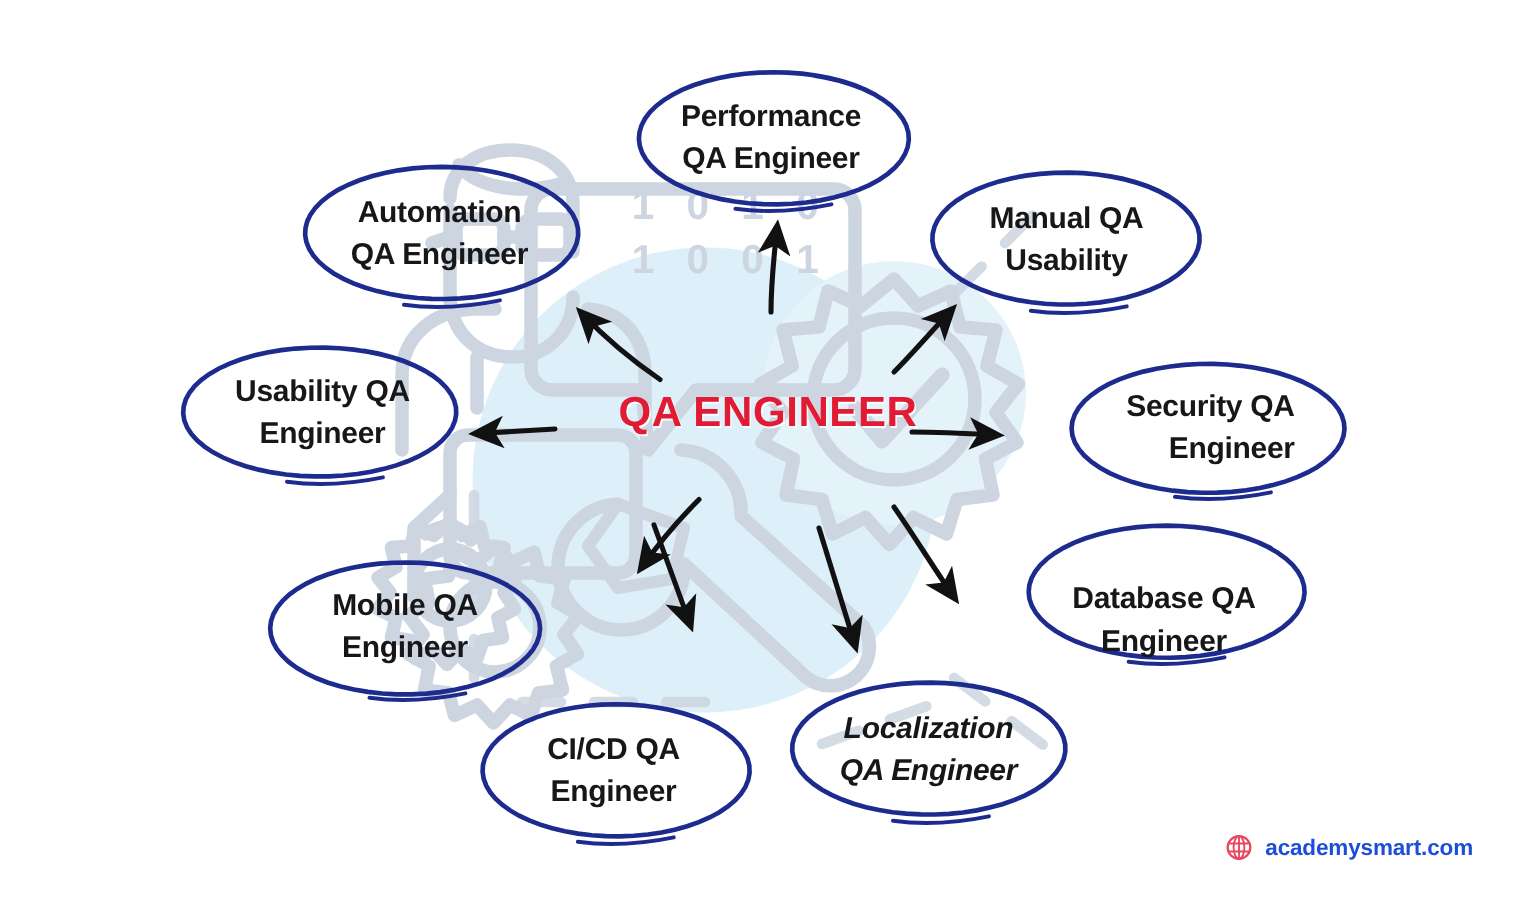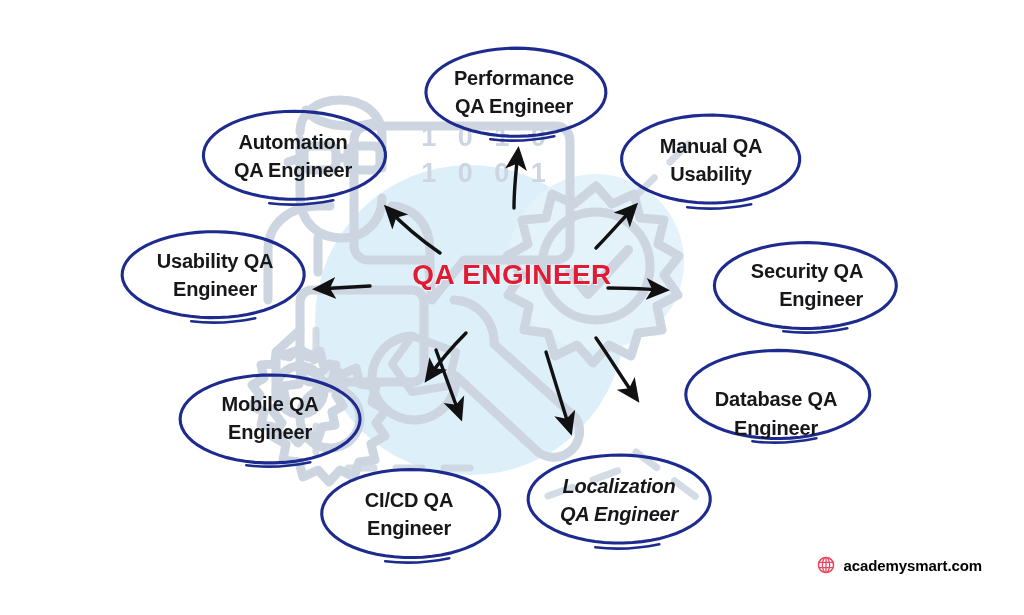--- a/index.html
+++ b/index.html
@@ -114,21 +114,21 @@
     right: 42px;
     top: 556px;
     display: flex;
     align-items: center;
     gap: 9px;
     z-index: 6;
   }
   #site-footer .site-text {
     font-size: 15px;
     font-weight: bold;
-    color: #000000;
+    color: #1d4ed8;
     letter-spacing: -0.1px;
   }
 </style>
 </head>
 <body>
 
 <div id="stage">
 
   <svg id="bg-art" viewBox="0 0 1024 615">
 

